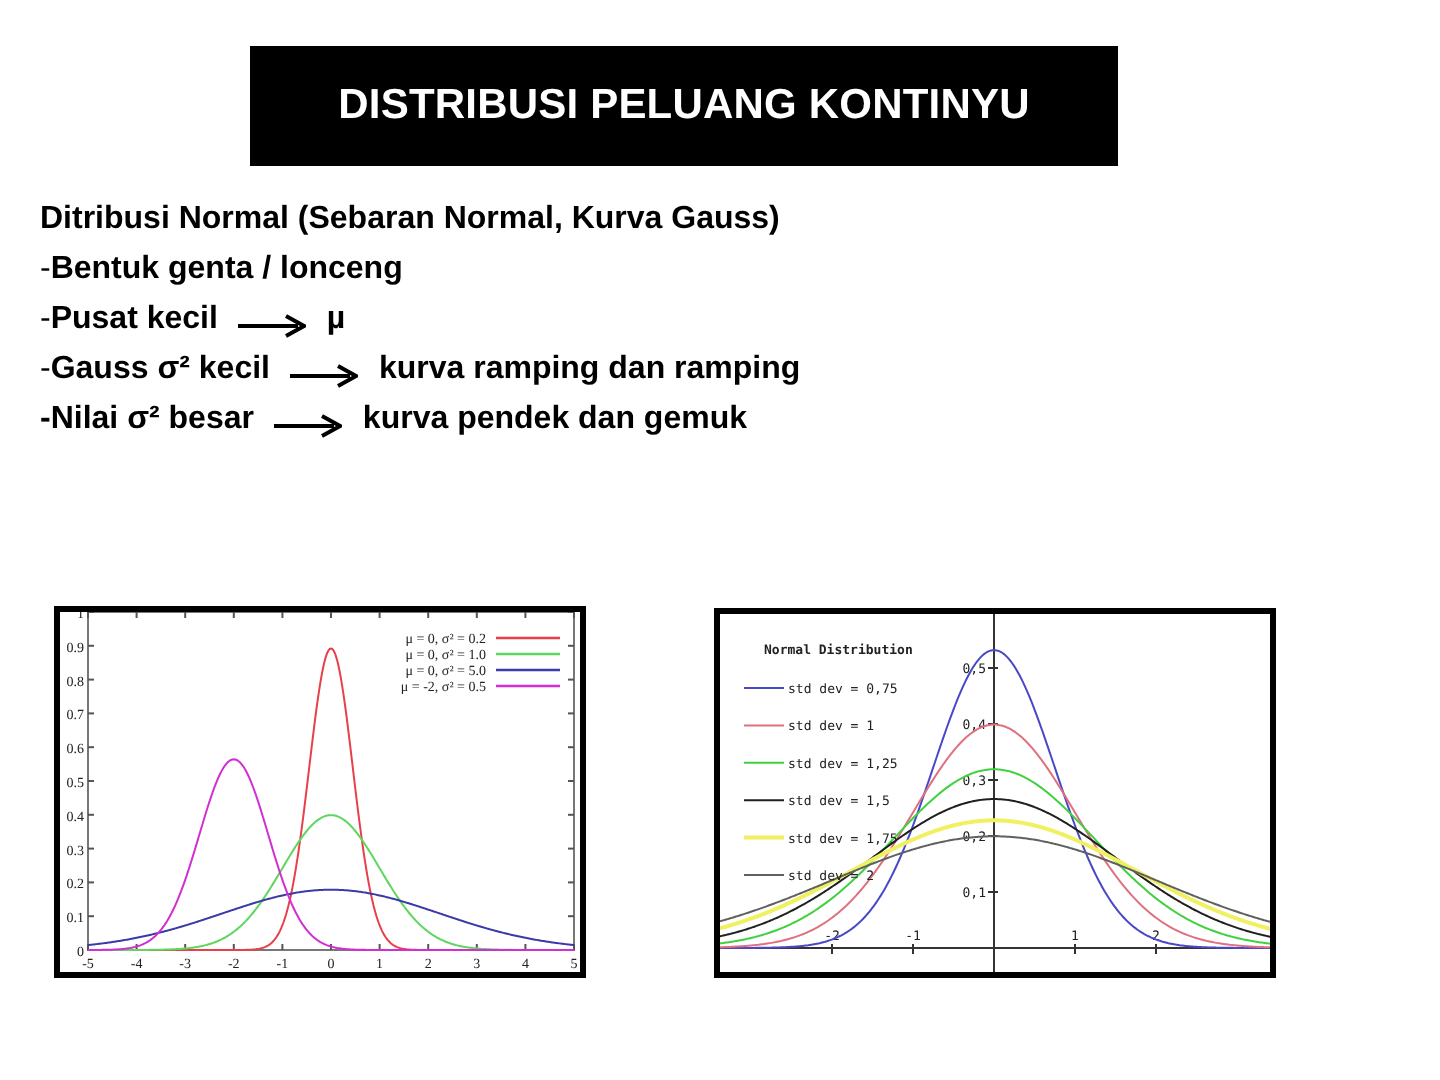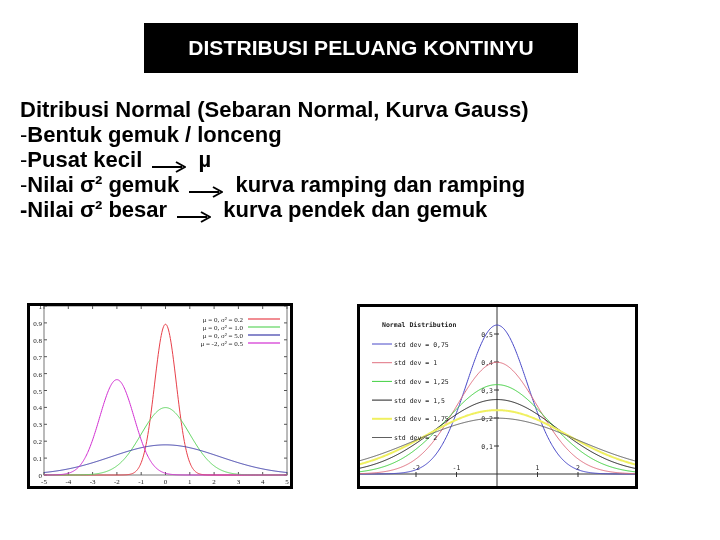--- a/index.html
+++ b/index.html
@@ -1,51 +1,51 @@
 <!DOCTYPE html>
 <html><head>
 <meta charset="utf-8">
 <style>
   html, body { margin: 0; padding: 0; }
   body {
     width: 720px; height: 540px; background: #ffffff; position: relative; overflow: hidden;
     font-family: "Liberation Sans", sans-serif; color: #000;
   }
   .title-box {
-    position: absolute; left: 144px; top: 23px; width: 434px; height: 50px;
+    position: absolute; left: 125px; top: 23px; width: 434px; height: 60px;
     background: #000; color: #fff; display: flex; align-items: center; justify-content: center;
     font-weight: bold; font-size: 21px; letter-spacing: 0.1px; text-align: right;
   }
   .bullets { position: absolute; left: 20px; top: 97px; width: 600px; }
   .line {
-    font-size: 22px; font-weight: bold; line-height: 25px; height: 25px; white-space: nowrap;
+    font-size: 16px; font-weight: bold; line-height: 25px; height: 25px; white-space: nowrap;
   }
   .dash { font-weight: normal; }
   .dash.bold { font-weight: bold; }
   .arrow { display: inline-block; width: 34px; height: 12px; vertical-align: middle; margin: 0 6px 0 10px; position: relative; top: -2px; }
   .chart-frame { position: absolute; border: 3px solid #000; background: #fff; box-sizing: border-box; }
   #left-chart { left: 27px; top: 303px; width: 266px; height: 186px; }
   #right-chart { left: 357px; top: 304px; width: 281px; height: 185px; }
   svg text { font-family: "Liberation Serif", serif; }
   .mono { font-family: "DejaVu Sans Mono", monospace; }
 </style>
 </head>
 <body>
 
 <div class="title-box">DISTRIBUSI PELUANG KONTINYU</div>
 
 <div class="bullets">
   <div class="line">Ditribusi Normal (Sebaran Normal, Kurva Gauss)</div>
   <div id="bullet-container">
-      <div class="line"><span class="dash">-</span><span>Bentuk gemuk / lonceng</span></div>
+      <div class="line"><span class="dash">-</span><span>Bentuk genta / lonceng</span></div>
       <div class="line"><span class="dash">-</span><span>Pusat kecil</span><span class="arrow"><svg viewBox="0 0 34 12" width="34" height="12">
             <line x1="0" y1="6" x2="30" y2="6" stroke="#000" stroke-width="2"></line>
             <path d="M24 1 L33 6 L24 11" fill="none" stroke="#000" stroke-width="2"></path>
           </svg></span><span> µ</span></div>
-      <div class="line"><span class="dash">-</span><span>Nilai σ² gemuk</span><span class="arrow"><svg viewBox="0 0 34 12" width="34" height="12">
+      <div class="line"><span class="dash">-</span><span>Gauss σ² kecil</span><span class="arrow"><svg viewBox="0 0 34 12" width="34" height="12">
             <line x1="0" y1="6" x2="30" y2="6" stroke="#000" stroke-width="2"></line>
             <path d="M24 1 L33 6 L24 11" fill="none" stroke="#000" stroke-width="2"></path>
           </svg></span><span> kurva ramping dan ramping</span></div>
       <div class="line"><span class="dash bold">-</span><span>Nilai σ² besar</span><span class="arrow"><svg viewBox="0 0 34 12" width="34" height="12">
             <line x1="0" y1="6" x2="30" y2="6" stroke="#000" stroke-width="2"></line>
             <path d="M24 1 L33 6 L24 11" fill="none" stroke="#000" stroke-width="2"></path>
           </svg></span><span> kurva pendek dan gemuk</span></div>
     </div>
 </div>
 

